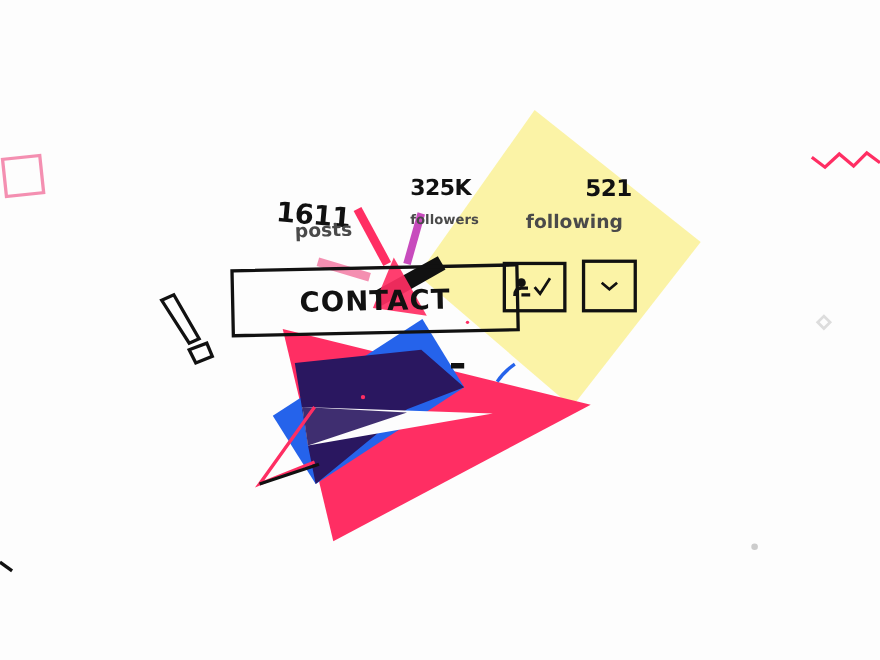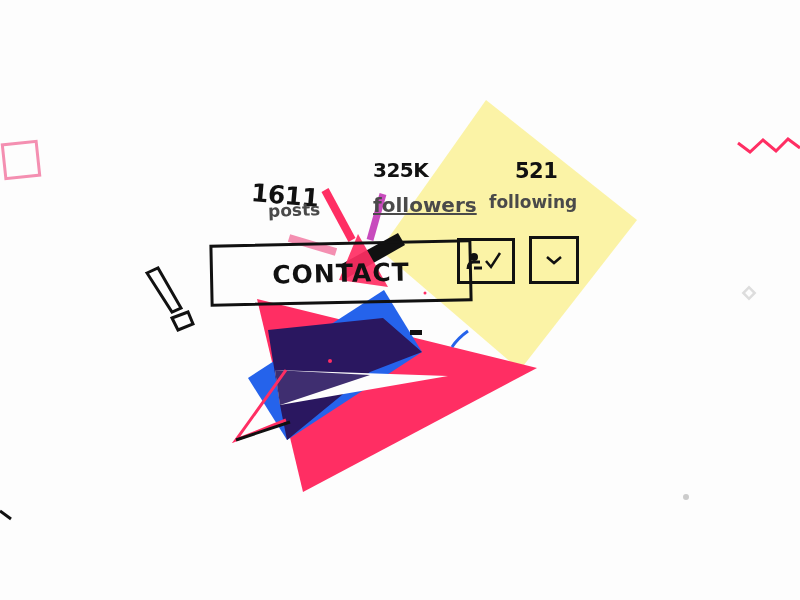--- a/index.html
+++ b/index.html
@@ -66,25 +66,25 @@
   <circle cx="330" cy="361" r="2" fill="#ff2e63"></circle>
   <circle cx="425" cy="293" r="1.5" fill="#ff2e63"></circle>
 </svg>
 
 <div>
   <div class="stat-num" style="left:251px;top:181px;font-size:25px;transform:rotate(5deg);">1611</div>
   <div class="stat-label" style="left:268px;top:200px;font-size:17px;transform:rotate(-2deg);">posts</div>
 </div>
 <div>
   <div class="stat-num" style="left:373px;top:158px;font-size:20px;">325K</div>
-  <div class="stat-label" style="left:373px;top:193px;font-size:20px;text-decoration:underline;">followers</div>
+  <div class="stat-label" style="left:373px;top:193px;font-size:12px;">followers</div>
 </div>
 <div>
-  <div class="stat-num" style="left:515px;top:159px;font-size:21px;">521</div>
-  <div class="stat-label" style="left:489px;top:192px;font-size:17px;">following</div>
+  <div class="stat-num" style="left:532px;top:159px;font-size:21px;">521</div>
+  <div class="stat-label" style="left:478px;top:192px;font-size:17px;">following</div>
 </div>
 
 <div class="contact-btn">
   <span class="contact-label">CONTACT</span>
 </div>
 
 <div class="icon-btn" style="left:457px;top:238px;">
   <svg width="40" height="24" viewBox="0 0 40 24">
     <circle cx="8" cy="8" r="4" fill="#111"></circle>
     <path d="M2,20 Q2,13 8,13 L14,13" fill="none" stroke="#111" stroke-width="3"></path>

